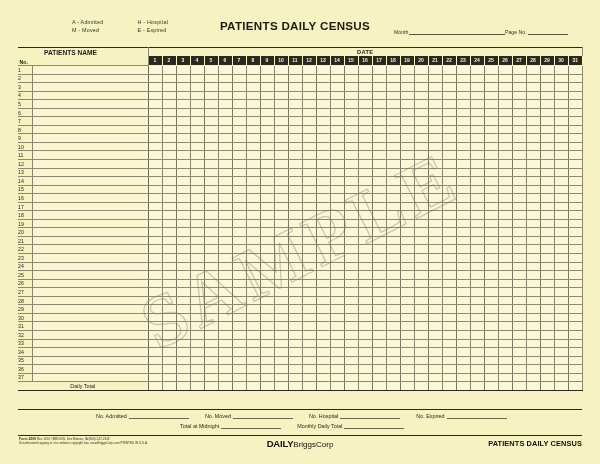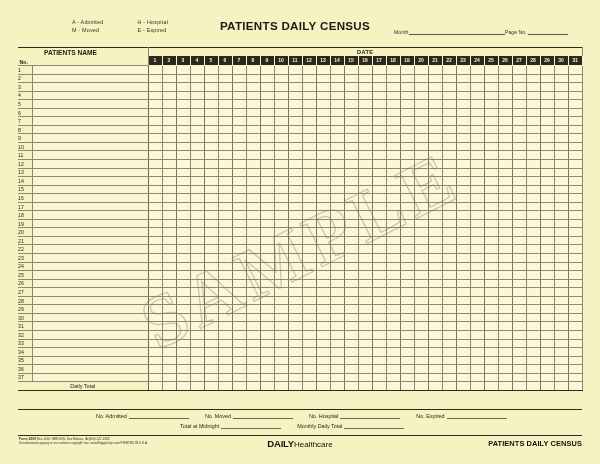--- a/index.html
+++ b/index.html
@@ -1651,18 +1651,18 @@
 
   <div class="finepr">
     <div>
       <b>Form 2209</b>
       <span>Rev. 4/00  ©BRIGGS, Des Moines, IA  (800) 247-2343</span>
     </div>
     <div>Unauthorized copying or use violates copyright law.  www.BriggsCorp.com  PRINTED IN U.S.A.</div>
   </div>
 
   <div class="brand">
-    <span class="b1">DAILY</span><span class="b2">Healthcare</span>
+    <span class="b1">DAILY</span><span class="b2">BriggsCorp</span>
   </div>
 
   <div class="footer-title">PATIENTS DAILY CENSUS</div>
 
 </div>
 
 </body></html>

